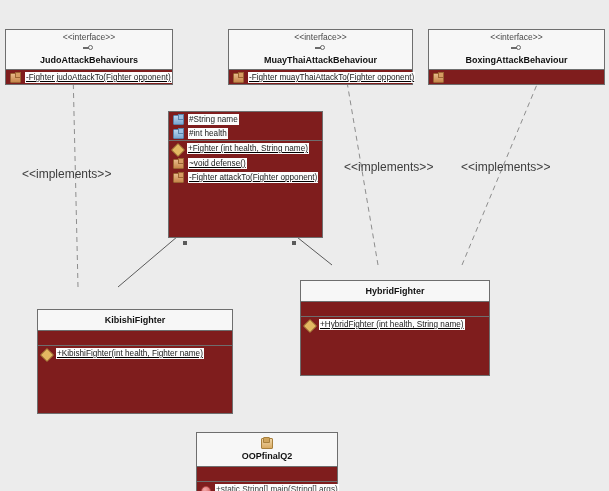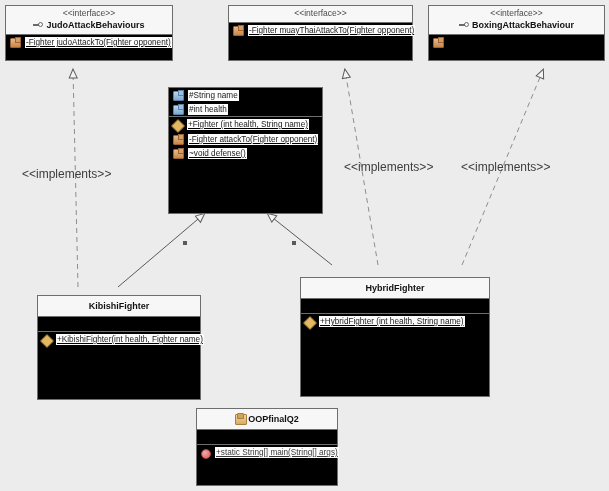--- a/index.html
+++ b/index.html
@@ -18,24 +18,25 @@
   svg.edges {
     position: absolute;
     left: 0;
     top: 0;
     width: 609px;
     height: 491px;
     pointer-events: none;
   }
   .uml-box {
     position: absolute;
-    background: #000000;
+    background: #7f1d1d;
     border: 1px solid #6e6e6e;
     box-sizing: border-box;
     z-index: 3;
+    margin-top: 24px;
   }
   .compartment {
     box-sizing: border-box;
     border-bottom: 1px solid #6e6e6e;
   }
   .compartment.last { border-bottom: none; text-decoration: underline; }
   .hdr {
     text-align: center;
     padding: 2px 2px 3px 2px;
     background: #f7f7f7;
@@ -49,20 +50,21 @@
   .stereo.abs { font-style: italic; }
   .cname {
     font-size: 9px;
     font-weight: bold;
     color: #111;
     line-height: 12px;
     display: flex;
     align-items: center;
     justify-content: center;
     gap: 1px;
+    flex-direction: column;
   }
   .member {
     display: flex;
     align-items: flex-start;
     gap: 4px;
     font-size: 8.2px;
     color: #1a1a1a;
     line-height: 11px;
     padding: 2px 3px 1px 4px;
     white-space: nowrap;
@@ -219,20 +221,24 @@
       <div class="member">
         <span class="ico ico-method"></span>
         <span class="mtext">-Fighter judoAttackTo(Fighter opponent)</span>
       </div>
     </div>
   </div>
 
   <div class="uml-box" style="left:228px; top:5px; width:185px; height:56px;">
     <div class="compartment hdr">
       <div class="stereo">&lt;&lt;interface&gt;&gt;</div>
+      <div class="cname">
+        <span class="ico ico-interface"></span>
+        <span>MuayThaiAttackBehaviour</span>
+      </div>
     </div>
     <div class="compartment last">
       <div class="member">
         <span class="ico ico-method"></span>
         <span class="mtext">-Fighter muayThaiAttackTo(Fighter opponent)</span>
       </div>
     </div>
   </div>
 
   <div class="uml-box" style="left:428px; top:5px; width:177px; height:56px;">
@@ -261,45 +267,45 @@
         <span class="mtext">#int health</span>
       </div>
     </div>
     <div class="compartment last">
       <div class="member">
         <span class="ico ico-ctor"></span>
         <span class="mtext">+Fighter (int health, String name)</span>
       </div>
       <div class="member">
         <span class="ico ico-method"></span>
+        <span class="mtext">~void defense()</span>
+      </div>
+      <div class="member">
+        <span class="ico ico-method"></span>
         <span class="mtext">-Fighter attackTo(Fighter opponent)</span>
       </div>
-      <div class="member">
-        <span class="ico ico-method"></span>
-        <span class="mtext">~void defense()</span>
-      </div>
-    </div>
-  </div>
-
-  <div class="uml-box" style="left:37px; top:295px; width:164px; height:105px;">
+    </div>
+  </div>
+
+  <div class="uml-box" style="left:37px; top:285px; width:196px; height:105px;">
     <div class="compartment hdr" style="padding-top:4px; padding-bottom:4px;">
       <div class="cname">
         <span>KibishiFighter</span>
       </div>
     </div>
     <div class="compartment empty-comp"></div>
     <div class="compartment last">
       <div class="member">
         <span class="ico ico-ctor"></span>
         <span class="mtext">+KibishiFighter(int health, Fighter name)</span>
       </div>
     </div>
   </div>
 
-  <div class="uml-box" style="left:300px; top:277px; width:190px; height:120px;">
+  <div class="uml-box" style="left:300px; top:256px; width:190px; height:96px;">
     <div class="compartment hdr" style="padding-top:4px; padding-bottom:4px;">
       <div class="cname">
         <span>HybridFighter</span>
       </div>
     </div>
     <div class="compartment empty-comp"></div>
     <div class="compartment last">
       <div class="member">
         <span class="ico ico-ctor"></span>
         <span class="mtext">+HybridFighter (int health, String name)</span>

